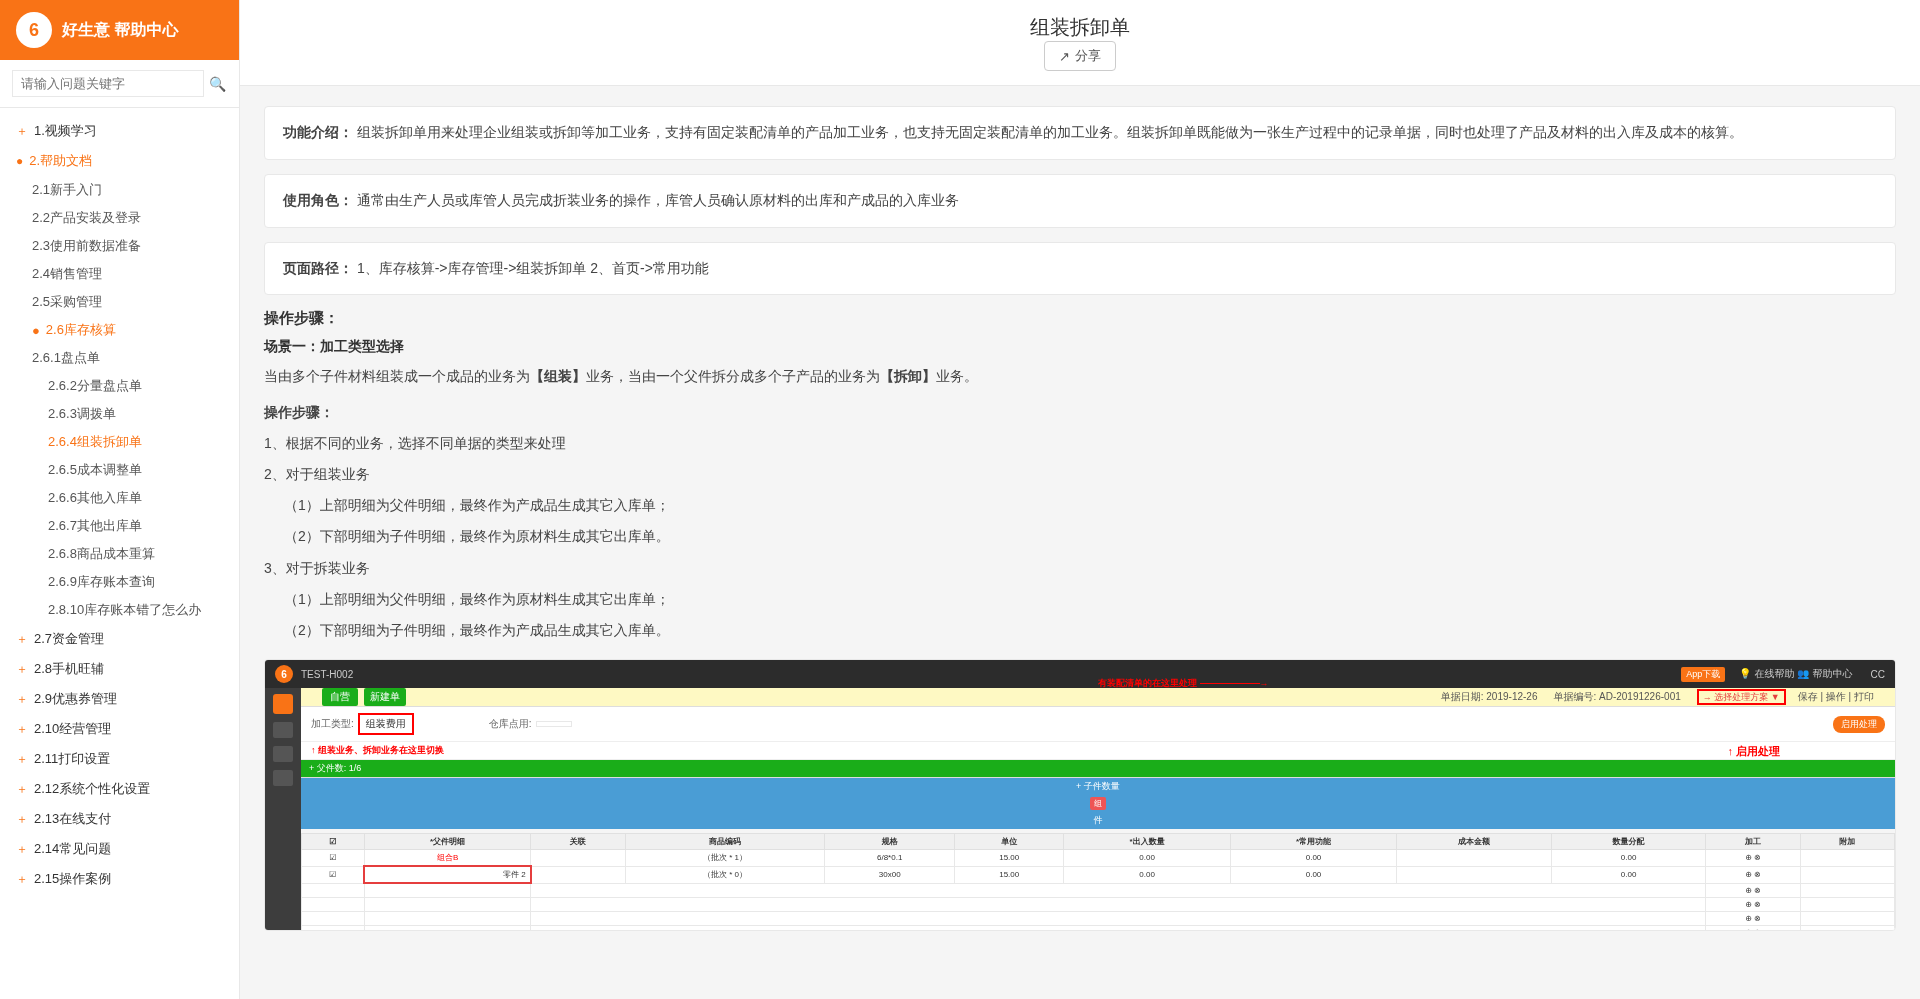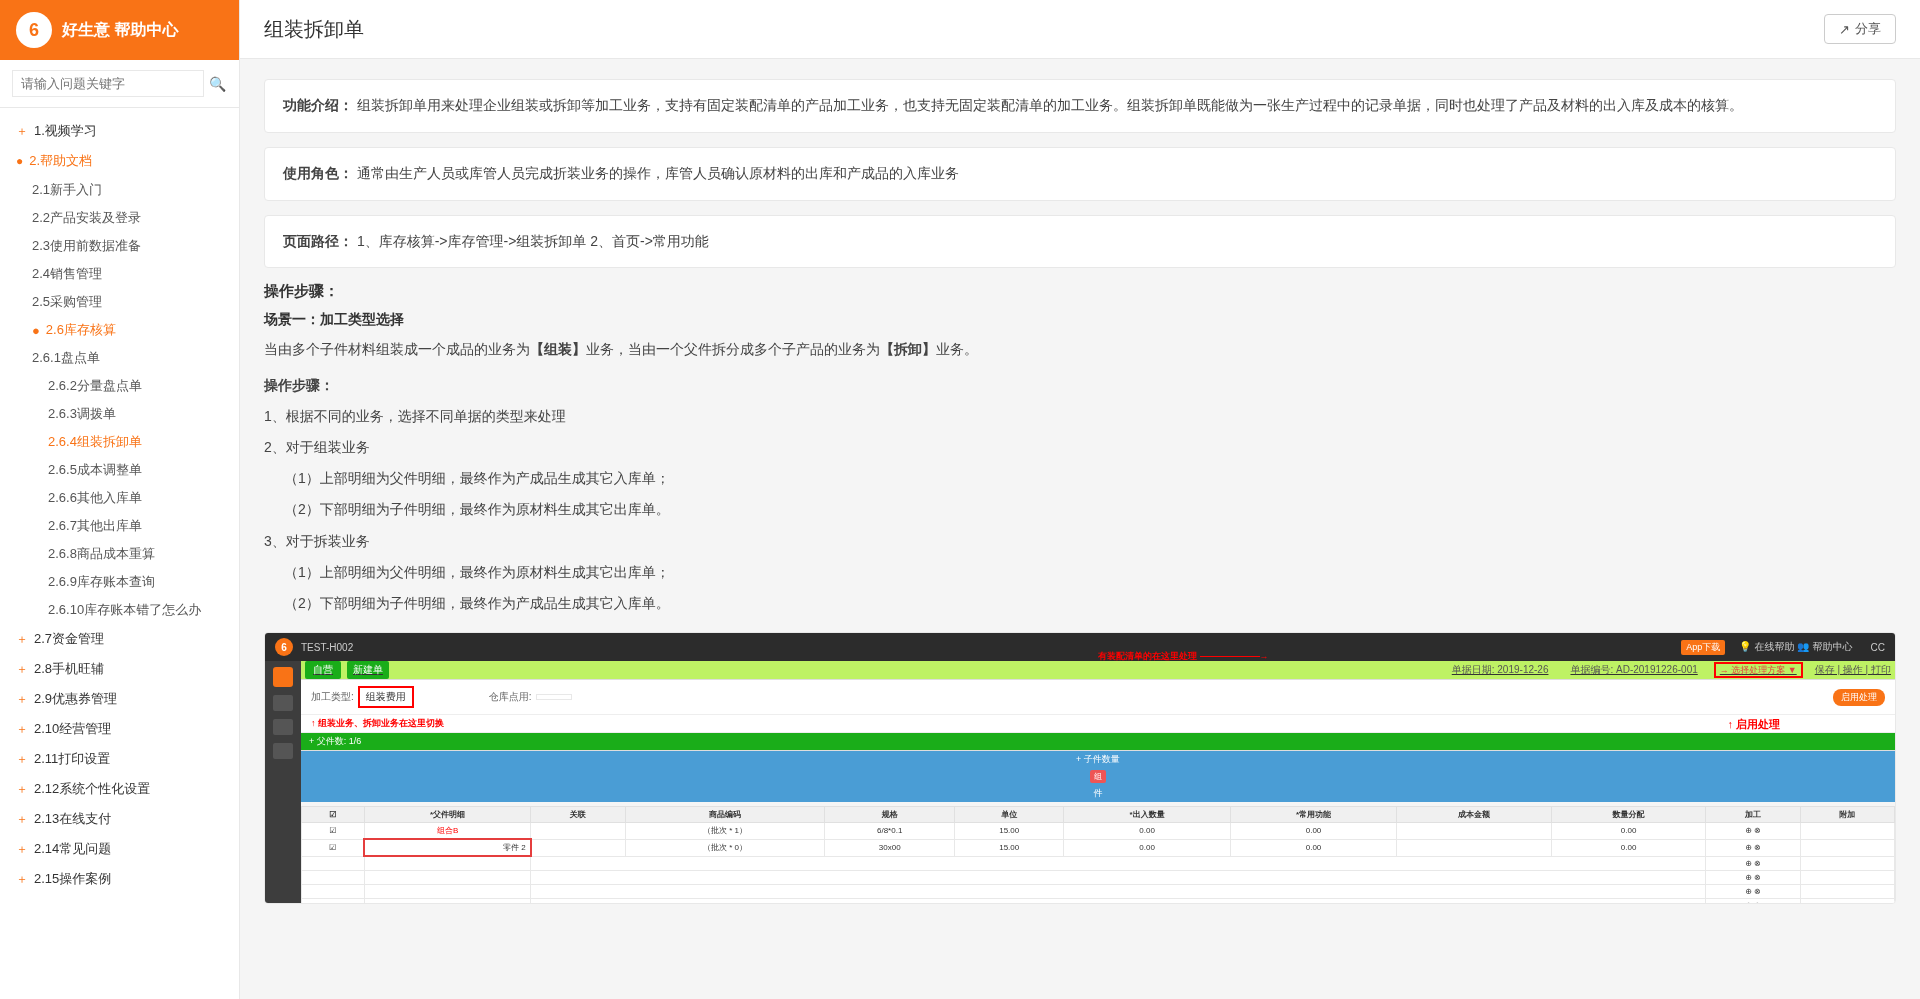--- a/index.html
+++ b/index.html
@@ -98,20 +98,21 @@
       overflow: hidden;
       background: #f5f5f5;
     }
     #top-bar {
       background: #fff;
       padding: 14px 24px;
       border-bottom: 1px solid #e8e8e8;
       display: flex;
       align-items: center;
       justify-content: space-between;
+      flex-direction: column;
     }
     #page-title {
       font-size: 20px;
       font-weight: 500;
       color: #333;
     }
     #share-btn {
       border: 1px solid #ccc;
       border-radius: 4px;
       padding: 5px 14px;
@@ -274,21 +275,21 @@
     <div class="nav-sub-item" style="padding-left:48px;">
       <span>2.6.7其他出库单</span>
     </div>
     <div class="nav-sub-item" style="padding-left:48px;">
       <span>2.6.8商品成本重算</span>
     </div>
     <div class="nav-sub-item" style="padding-left:48px;">
       <span>2.6.9库存账本查询</span>
     </div>
     <div class="nav-sub-item" style="padding-left:48px;">
-      <span>2.6.10库存账本错了怎么办</span>
+      <span>2.8.10库存账本错了怎么办</span>
     </div>
 
     <div class="nav-section">
       <span class="plus-icon">＋</span>
       <span>2.7资金管理</span>
     </div>
     <div class="nav-section">
       <span class="plus-icon">＋</span>
       <span>2.8手机旺辅</span>
     </div>
@@ -387,26 +388,26 @@
 
             <div class="mock-sidebar" style="display:flex;flex-direction:column;align-items:center;padding-top:6px;gap:8px;">
               <div style="width:20px;height:20px;background:#f97316;border-radius:3px;"></div>
               <div style="width:20px;height:16px;background:#555;border-radius:2px;"></div>
               <div style="width:20px;height:16px;background:#555;border-radius:2px;"></div>
               <div style="width:20px;height:16px;background:#555;border-radius:2px;"></div>
             </div>
 
             <div class="mock-main">
 
-              <div style="background:#bef264;border-bottom:1px solid #ddd;display:flex;align-items:center;padding:0 4px;height:28px;gap:6px;font-size:10px;text-decoration:underline;">
+              <div style="background:#fef9c3;border-bottom:1px solid #ddd;display:flex;align-items:center;padding:0 21px;height:28px;gap:6px;font-size:10px;">
                 <span class="mock-tab-active">自营</span>
                 <span style="background:#1aad19;color:#fff;padding:2px 6px;border-radius:2px;font-size:10px;">新建单</span>
                 <span style="flex:1;"></span>
                 <span style="font-size:10px;color:#555;">单据日期: 2019-12-26</span>
-                <span style="font-size:10px;color:#555;margin-left:16px;">单据编号: AD-20191226-001</span>
+                <span style="font-size:10px;color:#555;margin-left:10px;">单据编号: AD-20191226-001</span>
                 <span style="margin-left:10px;">
                   <span style="border:2px solid red;padding:1px 4px;font-size:9px;color:#e53e3e;">→ 选择处理方案 ▼</span>
                 </span>
                 <span style="margin-left:6px;font-size:10px;color:#555;">保存 | 操作 | 打印</span>
               </div>
 
               <div style="background:#fff;padding:6px 10px;border-bottom:1px solid #eee;display:flex;align-items:center;gap:10px;font-size:10px;position:relative;">
                 <div style="display:flex;align-items:center;gap:4px;">
                   <span style="color:#666;">加工类型:</span>
                   <span style="border:2px solid red;padding:2px 6px;font-size:10px;color:#333;background:#fff;">组装费用</span>

